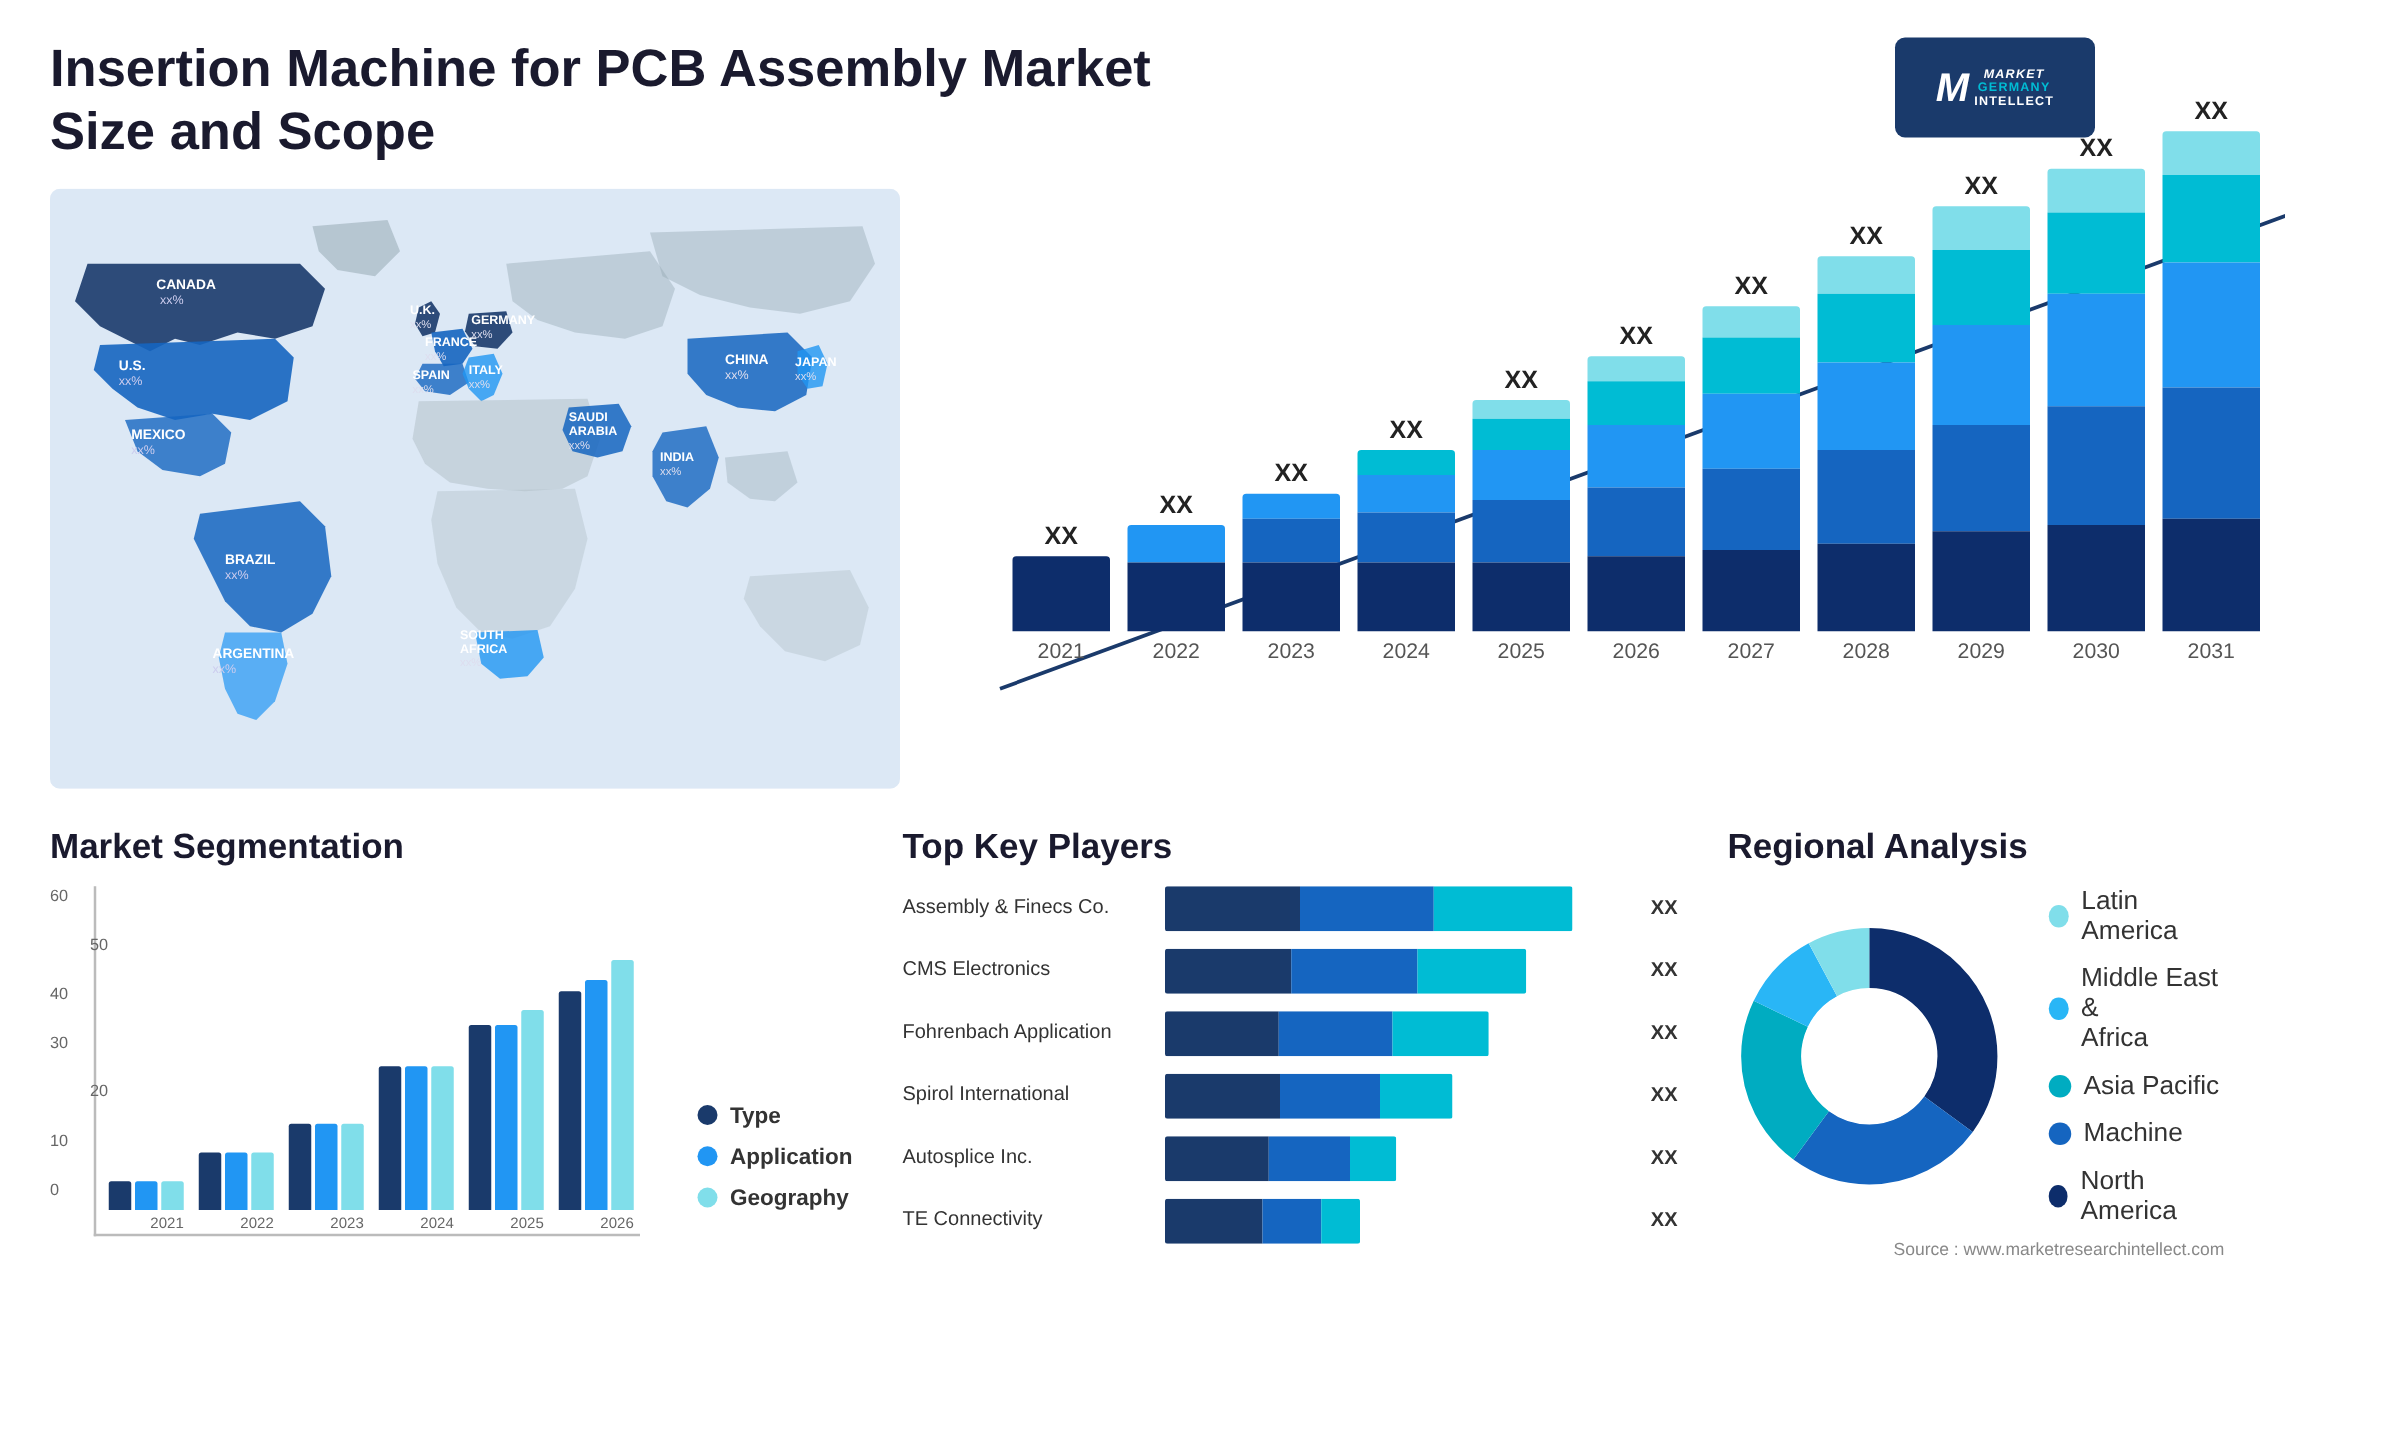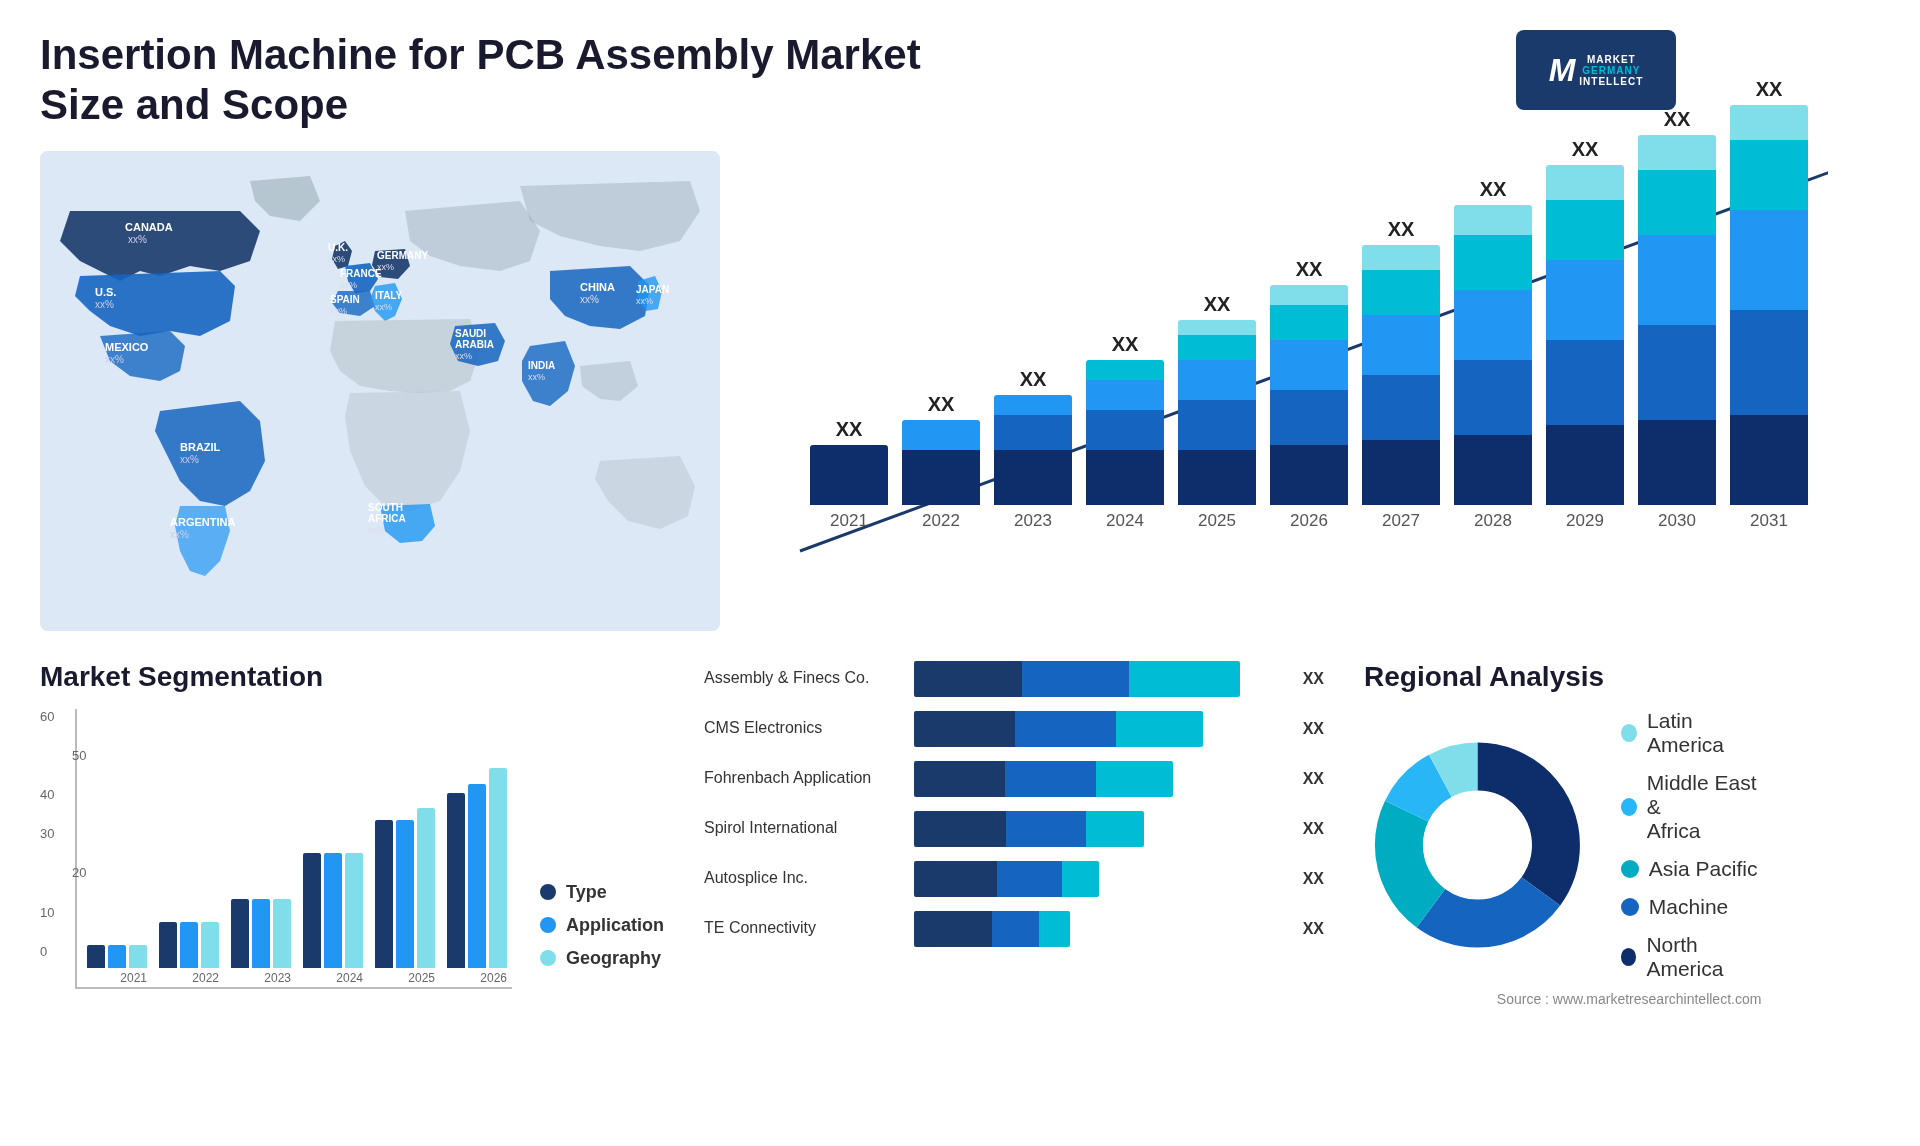--- a/index.html
+++ b/index.html
@@ -68,20 +68,21 @@
 
     .logo-text-group {
       text-align: center;
     }
 
     .logo-line1 {
       color: #fff;
       font-size: 10px;
       font-weight: 700;
       letter-spacing: 1px;
+      font-style: italic;
     }
 
     .logo-line2 {
       color: #00bcd4;
       font-size: 10px;
       font-weight: 700;
       letter-spacing: 1px;
     }
 
     .logo-line3 {
@@ -129,21 +130,21 @@
 
     .section-title {
       font-size: 28px;
       font-weight: 700;
       color: #1a1a2e;
       margin-bottom: 16px;
     }
 
     .seg-chart-area {
       display: flex;
-      gap: 28px;
+      gap: 46px;
       align-items: flex-end;
     }
 
     .seg-legend {
       display: flex;
       flex-direction: column;
       gap: 12px;
       padding-bottom: 20px;
       font-weight: bold;
     }
@@ -618,20 +619,21 @@
           </div>
           <div class="legend-item">
             <div class="legend-dot" style="background:#80deea;"></div>
             <span class="legend-label">Geography</span>
           </div>
         </div>
       </div>
     </div>
 
     <div class="players-container">
+      <h2 class="section-title">Top Key Players</h2>
 
       <div class="player-row">
         <span class="player-name">Assembly &amp; Finecs Co.</span>
         <div class="player-bar-container">
           <div class="player-bar" style="width:88%;">
             <div style="flex:0.33;background:#1a3a6b;"></div>
             <div style="flex:0.33;background:#1565c0;"></div>
             <div style="flex:0.34;background:#00bcd4;"></div>
           </div>
         </div>

